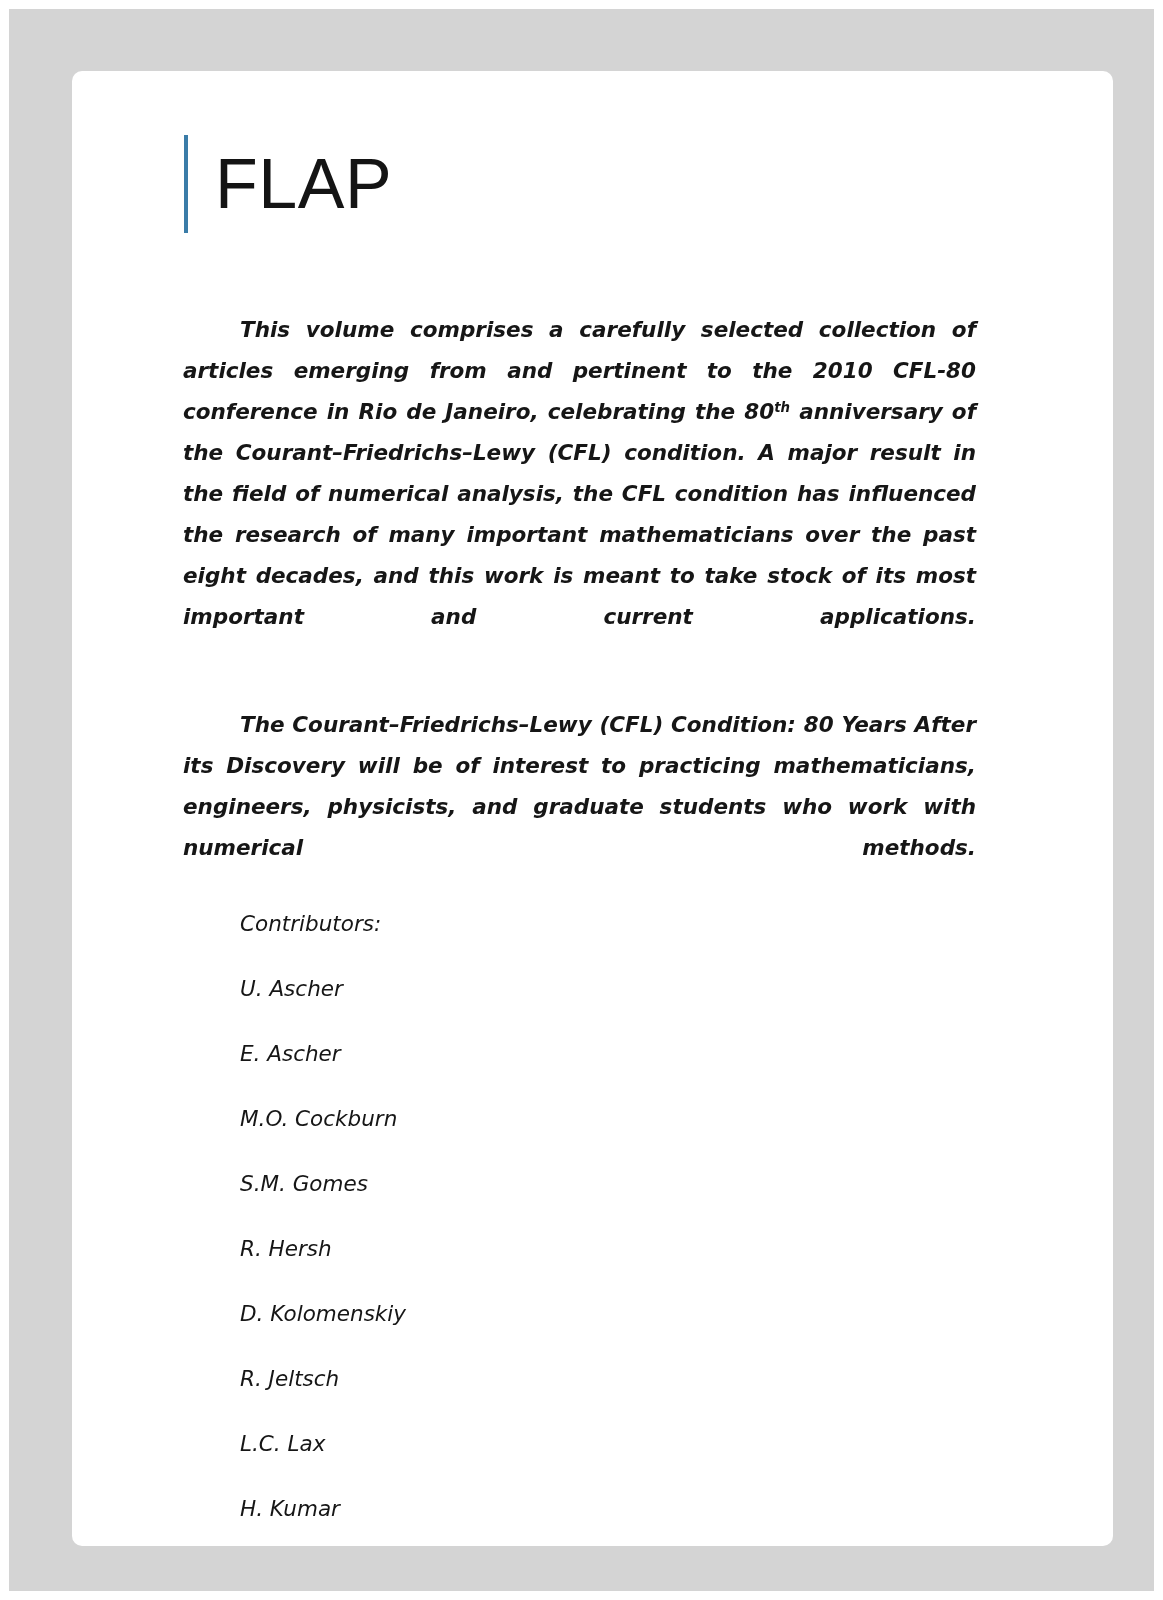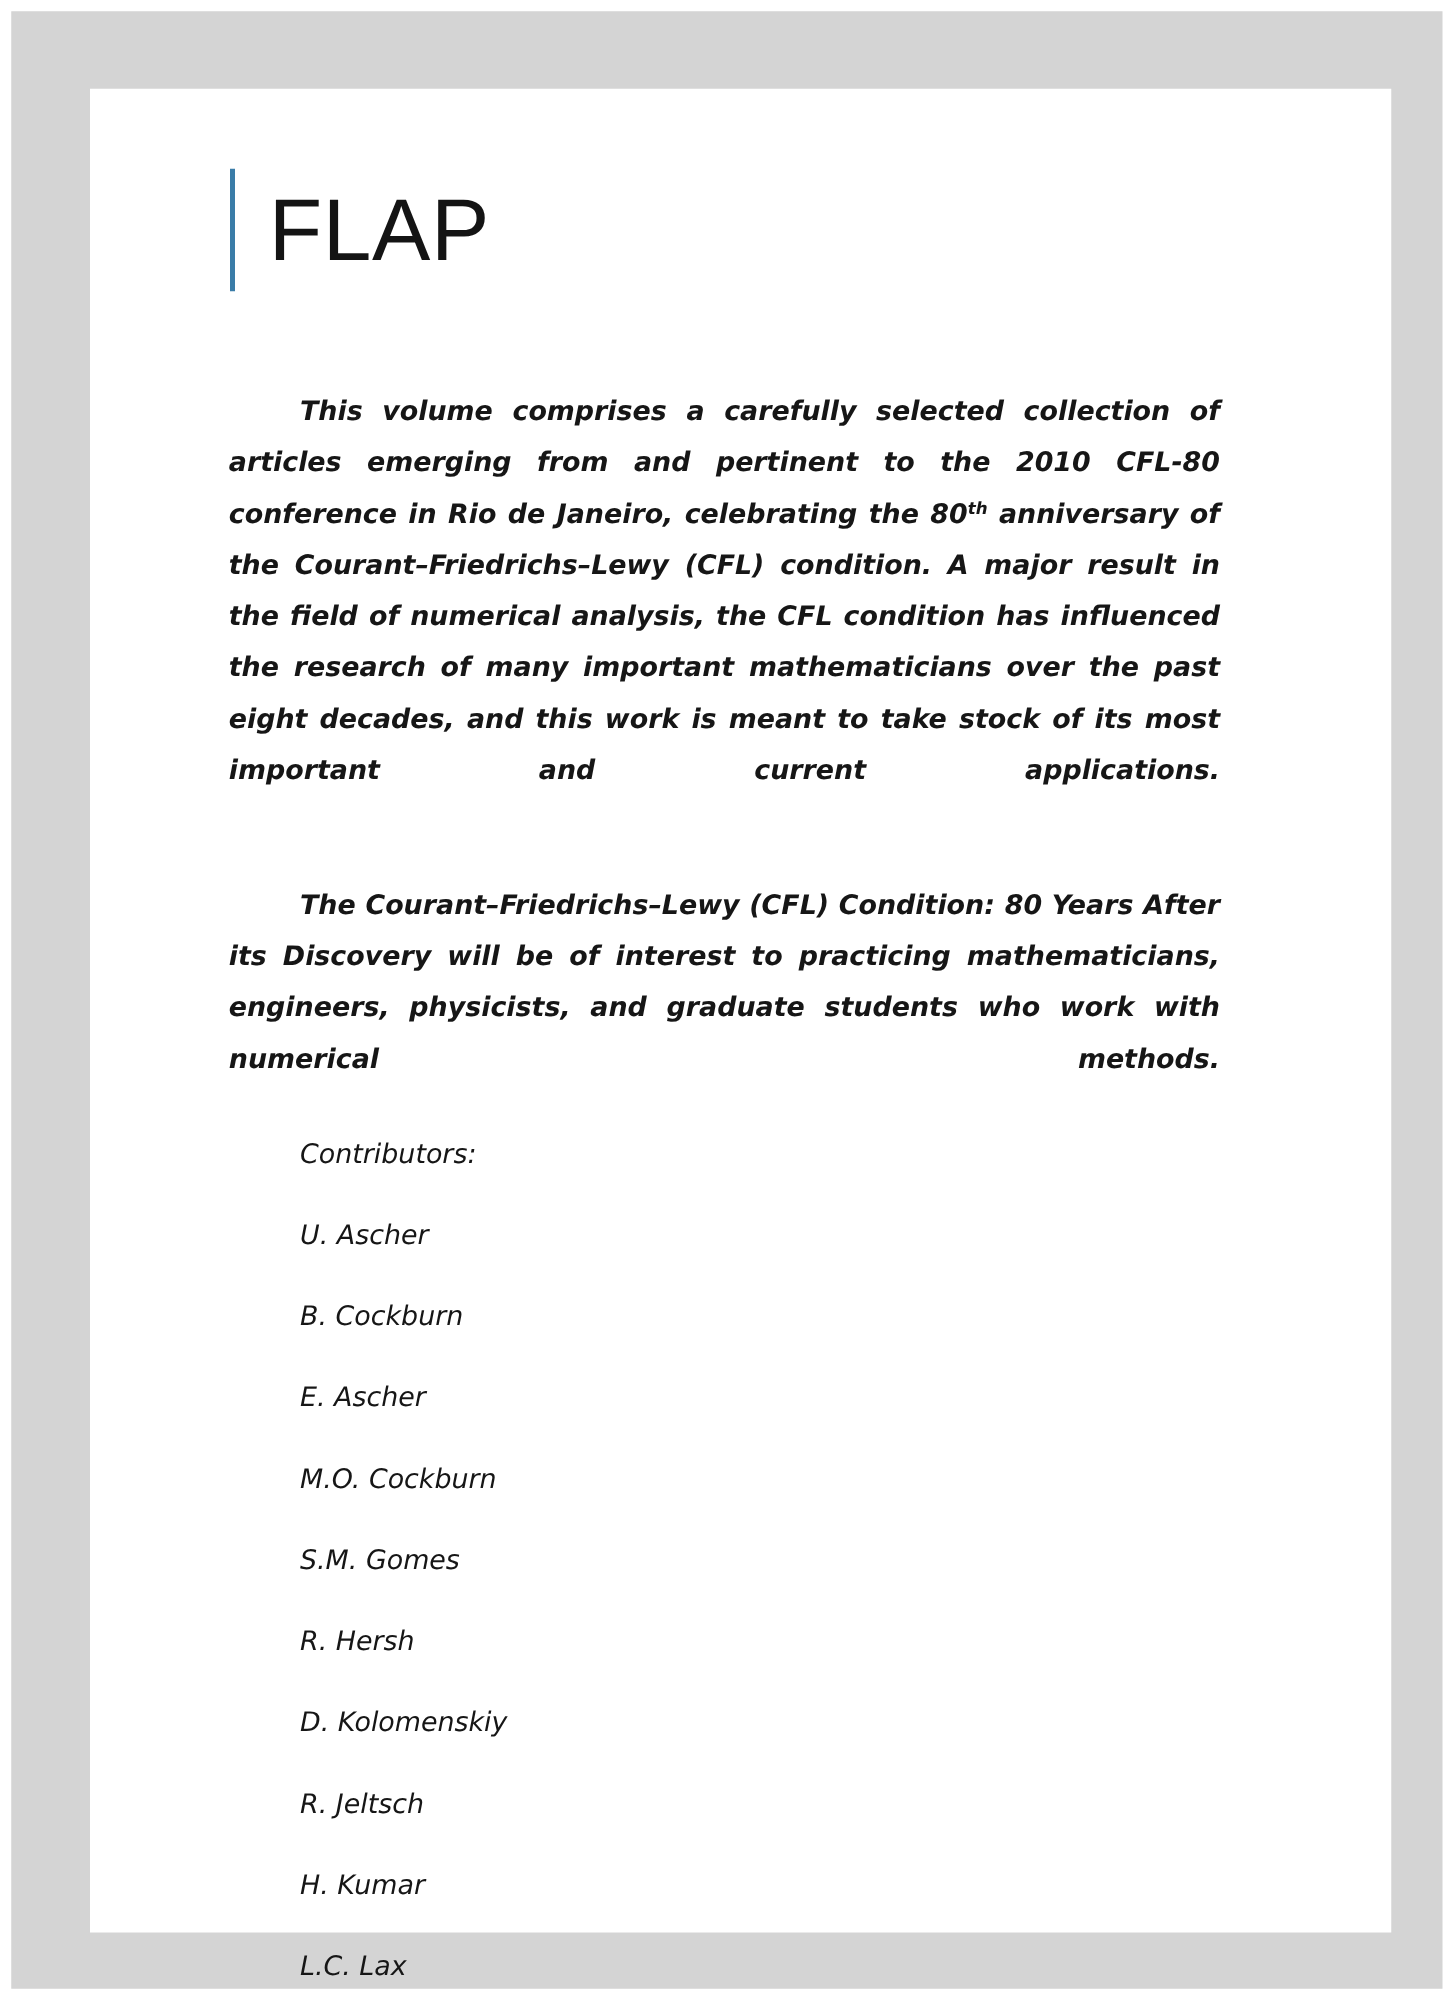--- a/index.html
+++ b/index.html
@@ -25,20 +25,21 @@
   }
 
   
   #flap-page-sheet {
     position: absolute;
     left: 63px;
     top: 62px;
     width: 1041px;
     height: 1475px;
     background: #ffffff;
+    border-radius: 10px;
   }
 
   
   #flap-title-block {
     position: absolute;
     left: 112px;   
     top: 63px;
     height: 100px;
     display: flex;
     align-items: center;
@@ -124,28 +125,27 @@
 
     <div id="flap-body">
 
       <p class="flap-para" id="flap-para-1">This volume comprises a carefully selected collection of articles emerging from and pertinent to the 2010 CFL-80 conference in Rio de Janeiro, celebrating the 80<sup class="flap-sup">th</sup> anniversary of the Courant–Friedrichs–Lewy (CFL) condition. A major result in the field of numerical analysis, the CFL condition has influenced the research of many important mathematicians over the past eight decades, and this work is meant to take stock of its most important and current applications.</p>
       <p class="flap-para" id="flap-para-2">The Courant–Friedrichs–Lewy (CFL) Condition: 80 Years After its Discovery will be of interest to practicing mathematicians, engineers, physicists, and graduate students who work with numerical methods.</p>
 
       <div id="flap-contributors">
         <div id="flap-contributors-heading">Contributors:</div>
         <div id="flap-contributors-list">
             <div class="flap-contrib-line">U. Ascher</div>
-            <div class="flap-contrib-line">B. Cockburn</div>
             <div class="flap-contrib-line">E. Ascher</div>
             <div class="flap-contrib-line">M.O. Cockburn</div>
             <div class="flap-contrib-line">S.M. Gomes</div>
             <div class="flap-contrib-line">R. Hersh</div>
             <div class="flap-contrib-line">D. Kolomenskiy</div>
             <div class="flap-contrib-line">R. Jeltsch</div>
+            <div class="flap-contrib-line">L.C. Lax</div>
             <div class="flap-contrib-line">H. Kumar</div>
-            <div class="flap-contrib-line">L.C. Lax</div>
           </div>
       </div>
 
     </div>
 
   </div>
 </div>
 
 </body></html>

